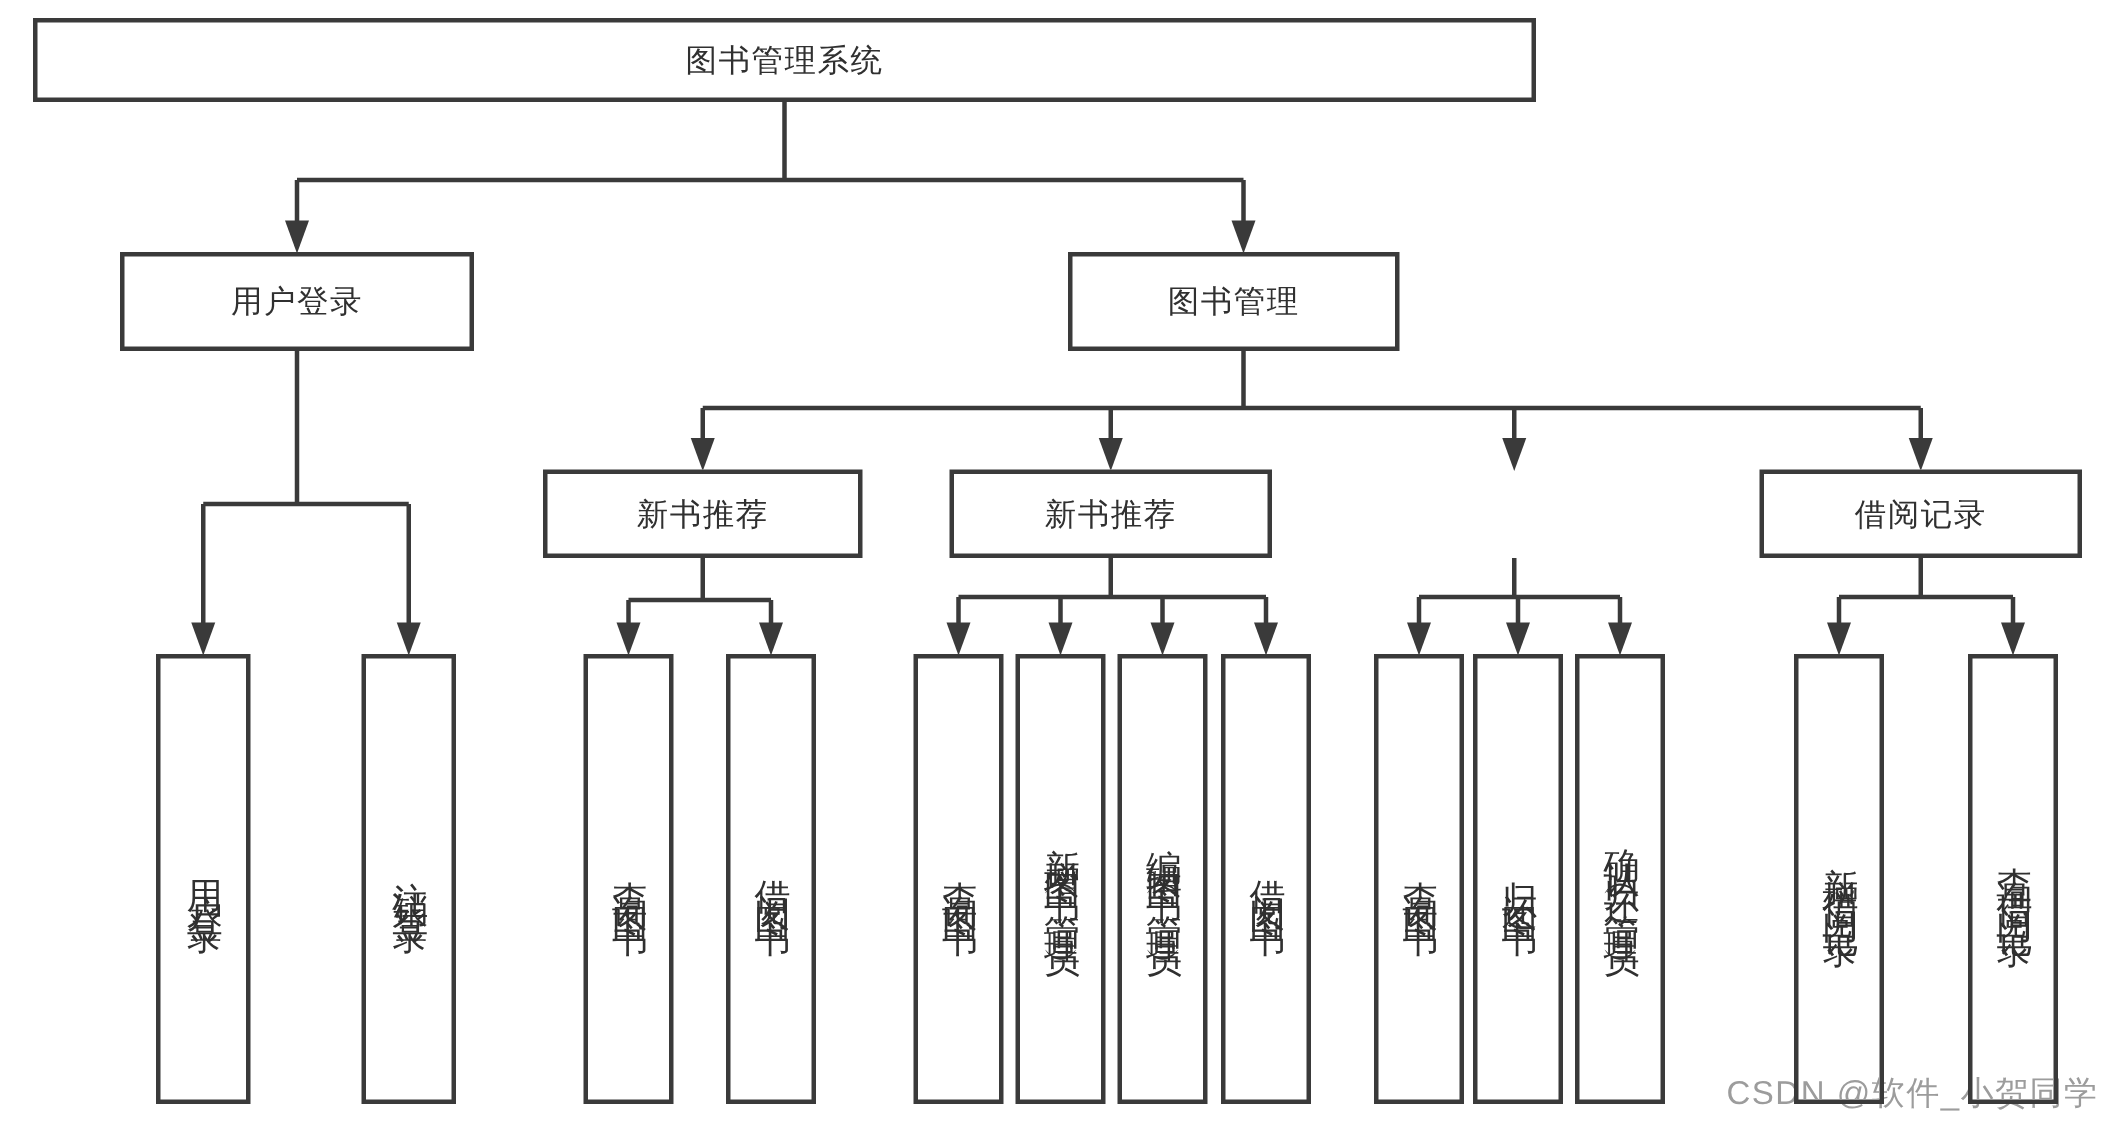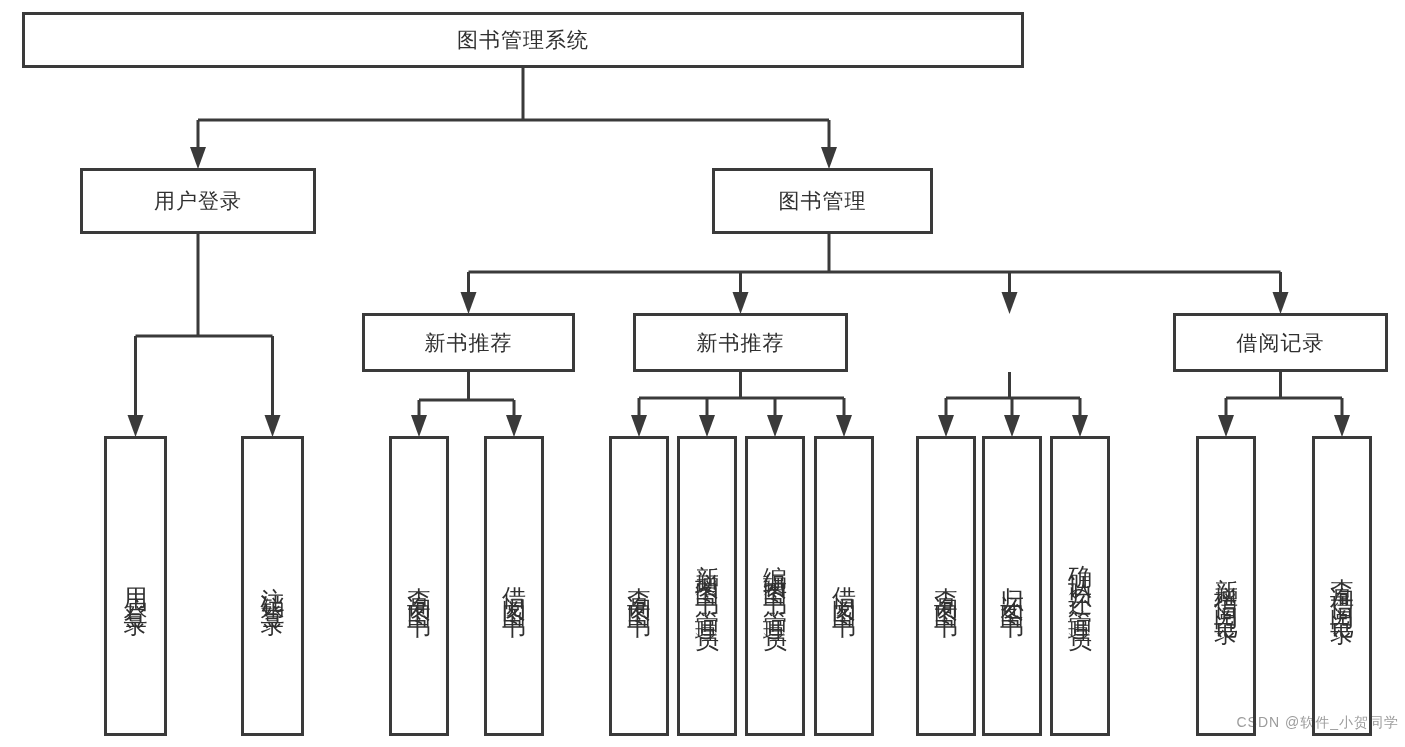--- a/index.html
+++ b/index.html
@@ -60,21 +60,21 @@
     letter-spacing: 9px;
     line-height: 1;
     padding: 4px 0;
   }
   .leaf.wide { width: 63px; }
 
   .watermark {
     position: absolute;
     right: 6px;
     top: 714px;
-    font-size: 14px;
+    font-size: 22px;
     letter-spacing: 1px;
     color: var(--watermark);
     mix-blend-mode: darken;
     z-index: 5;
     white-space: nowrap;
   }
 </style>
 </head>
 <body>
 

